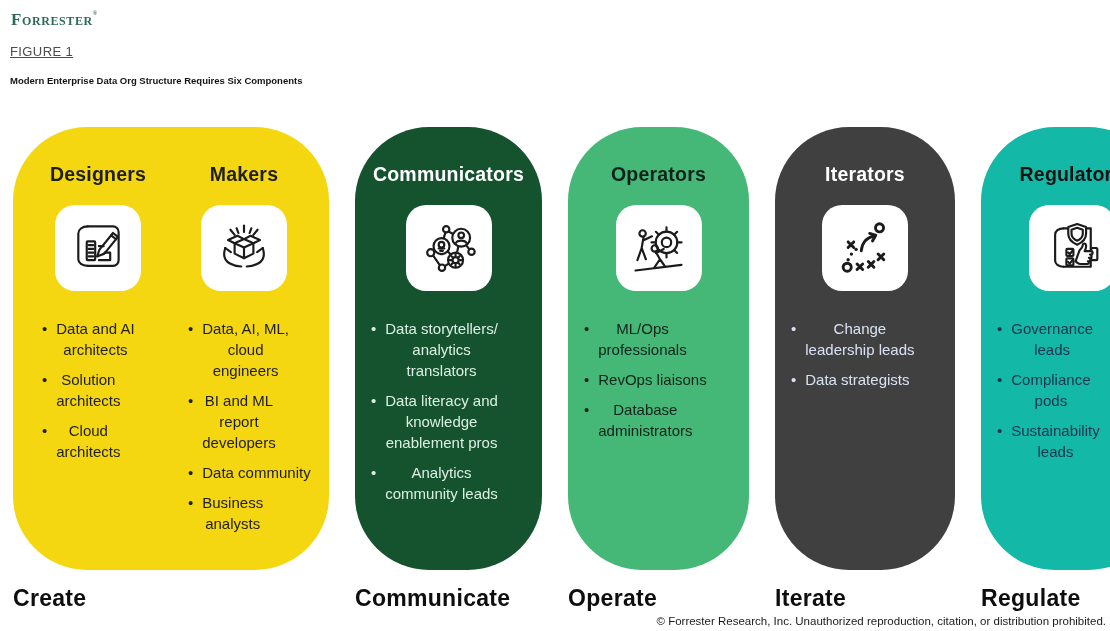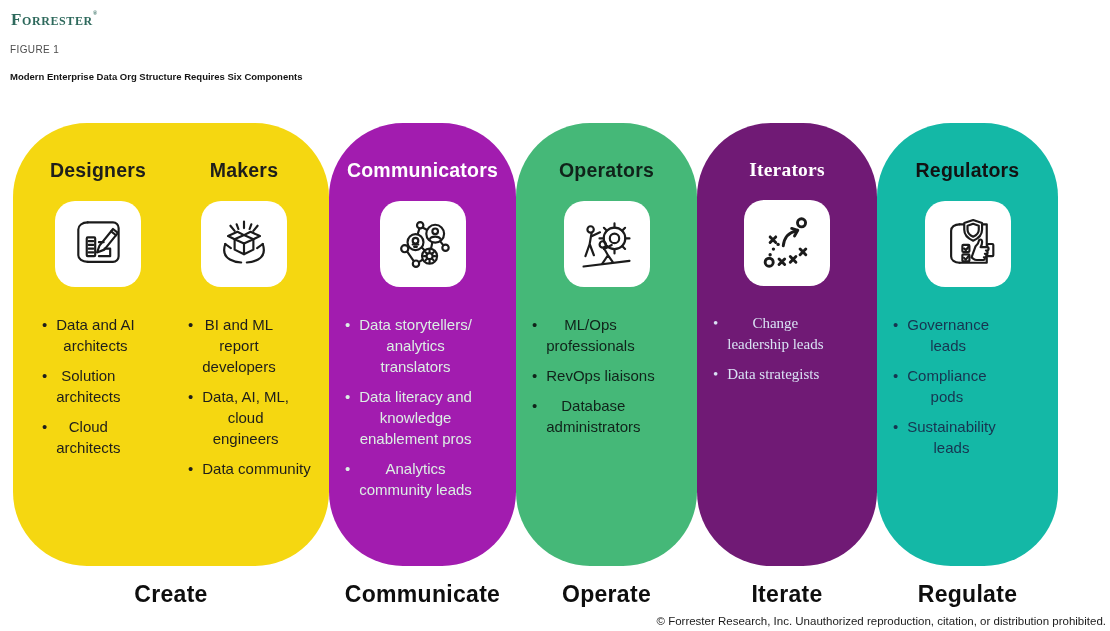--- a/index.html
+++ b/index.html
@@ -4,25 +4,25 @@
 <style>
   * { box-sizing: border-box; margin: 0; padding: 0; }
   html,body { width:1110px; height:631px; background:#fff; overflow:hidden;
     font-family:"Liberation Sans", sans-serif; position:relative; }
 
   
   .hdr { padding:10px 0 0 11px; }
   .logo { font-family:"Liberation Serif", serif; font-variant:small-caps;
     font-weight:600; font-size:17px; letter-spacing:.6px; color:#2E695C; }
   .logo sup { font-size:6px; vertical-align:10px; letter-spacing:0; }
-  .figlabel { margin:14px 0 16px -1px; font-size:10px; letter-spacing:.4px; color:#4c4c4c; }
+  .figlabel { margin:14px 0 16px -1px; font-size:13px; letter-spacing:.4px; color:#4c4c4c;text-decoration:underline; }
   .figtitle { margin:7px 0 0 -1px; font-size:9.5px; font-weight:bold; color:#141414; }
 
   
-  .row { display:flex; gap:0; padding:0 16px 0 13px; margin-top:41px; align-items:stretch; }
+  .row { display:flex; gap:26px; padding:0 16px 0 13px; margin-top:41px; align-items:stretch; }
   .group { display:flex; flex-direction:column; }
   .pill { height:443px; border-radius:74px; padding-top:36px; }
   .cols { display:flex; height:100%; }
   .col  { flex:1; display:flex; flex-direction:column; align-items:center; }
   .role { font-size:19.5px; font-weight:bold; letter-spacing:.2px; text-align:center; }
   .tile { width:86px; height:86px; background:#fff; border-radius:20px;
           margin-top:19px; display:flex; align-items:center; justify-content:center; flex:0 0 auto; }
   ul.bullets { list-style:none; margin-top:27px; align-self:stretch; }
   ul.bullets li { display:flex; font-size:15px; line-height:21px; margin-bottom:9px;text-align:center; }
   ul.bullets li::before { content:"\2022"; margin-right:9px; font-size:15px; line-height:21px; }
@@ -30,30 +30,30 @@
 
   
   .pill--single ul.bullets { padding:0 12px 0 16px; }
   
   .pill--double .cols { padding:0 12px; }
   .pill--double ul.bullets { padding:0 2px 0 17px; }
 
   
   .g0 .pill { background:#F5D711; }
   .g0 .role, .g0 ul.bullets { color:#1E1E1B; }
-  .g1 .pill { background:#a21caf; }
+  .g1 .pill { background:#14532d; }
   .g1 .role { color:#FFFFFF; } .g1 ul.bullets { color:#DCEFE4; }
   .g2 .pill { background:#45B878; }
   .g2 .role, .g2 ul.bullets { color:#10231A; }
-  .g3 .pill { background:#701a75;font-family:Liberation Serif, serif; }
+  .g3 .pill { background:#404040; }
   .g3 .role { color:#FFFFFF; } .g3 ul.bullets { color:#D9E2F4; }
   .g4 .pill { background:#14b8a6; }
   .g4 .role { color:#121212; } .g4 ul.bullets { color:#173450; }
 
-  .action { text-align:center; font-size:23px; font-weight:800; letter-spacing:.3px;
+  .action { text-align:left; font-size:23px; font-weight:800; letter-spacing:.3px;
             color:#0e0e0e; margin-top:15px; }
 
   
   .copyright { position:absolute; right:4px; bottom:4px; font-size:11.5px; color:#1b1b1b; }
 
   
   svg.icon { display:block; }
   svg.icon .s { fill:none; stroke:#1b1b1b; stroke-width:2.3;
                 stroke-linecap:round; stroke-linejoin:round; }
   svg.icon .sw { fill:#fff; stroke:#1b1b1b; stroke-width:2.3;
@@ -112,31 +112,35 @@
               <path class="s" d="M22 27l10-4.5L42 27l-10 4.5z"></path>
               <path class="s" d="M22 27l-7-3.5 10-4.5 7 3.5M42 27l7-3.5-10-4.5-7 3.5"></path>
               <path class="s" d="M22 27v11l10 5V31.5M42 27v11l-10 5"></path>
               <path class="s" d="M12 32c-2.5 7.5-.5 13.5 5 16.5 3.5 2 8 3 12 3.2"></path>
               <path class="s" d="M52 32c2.5 7.5.5 13.5-5 16.5-3.5 2-8 3-12 3.2"></path>
               <path class="s" d="M12 32l6 4.5M52 32l-6 4.5"></path>
             </svg>
           </div>
           <ul class="bullets">
             <li>
+                <span class="btxt">Data, AI, ML,
+cloud
+engineers</span>
+              </li>
+            <li>
                 <span class="btxt">BI and ML
 report
 developers</span>
               </li>
             <li>
-                <span class="btxt">Data, AI, ML,
-cloud
-engineers</span>
-              </li>
-            <li>
                 <span class="btxt">Data community</span>
+              </li>
+            <li>
+                <span class="btxt">Business
+analysts</span>
               </li>
           </ul>
         </div>
       </div>
     </div>
     <div class="action">Create</div>
   </section>
 
   <section class="group g1" style="flex:0 0 187px">
     <div class="pill pill--single">

